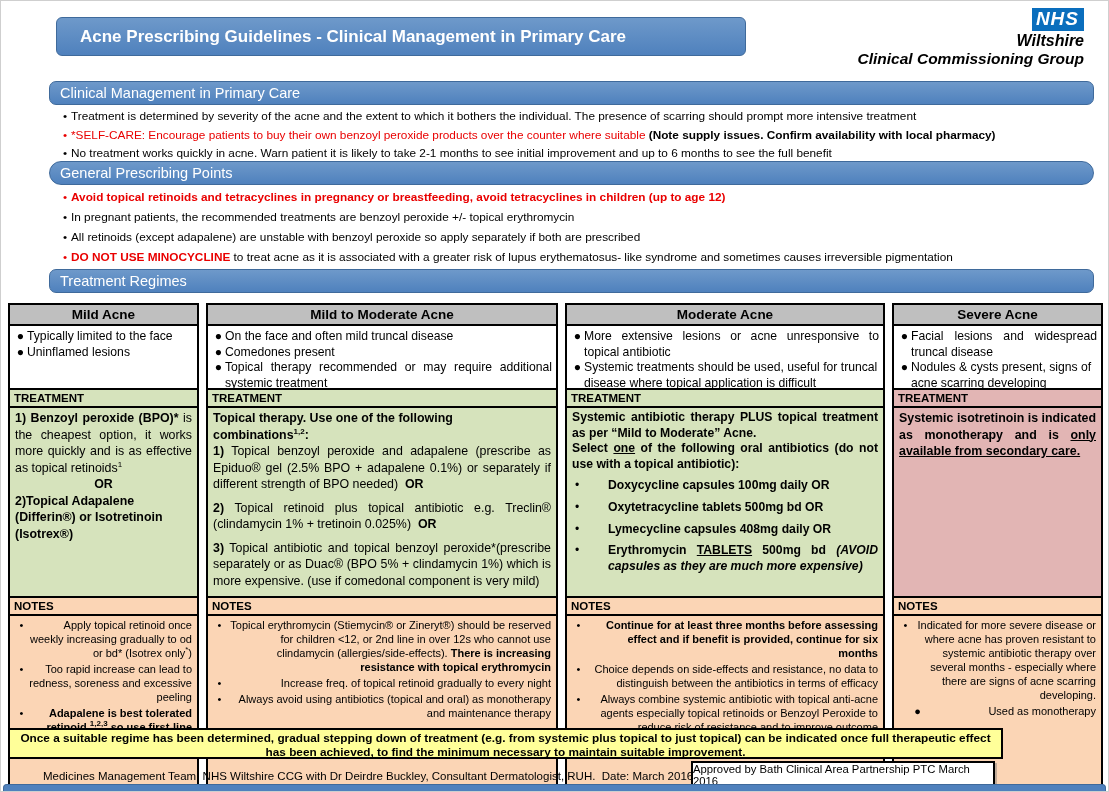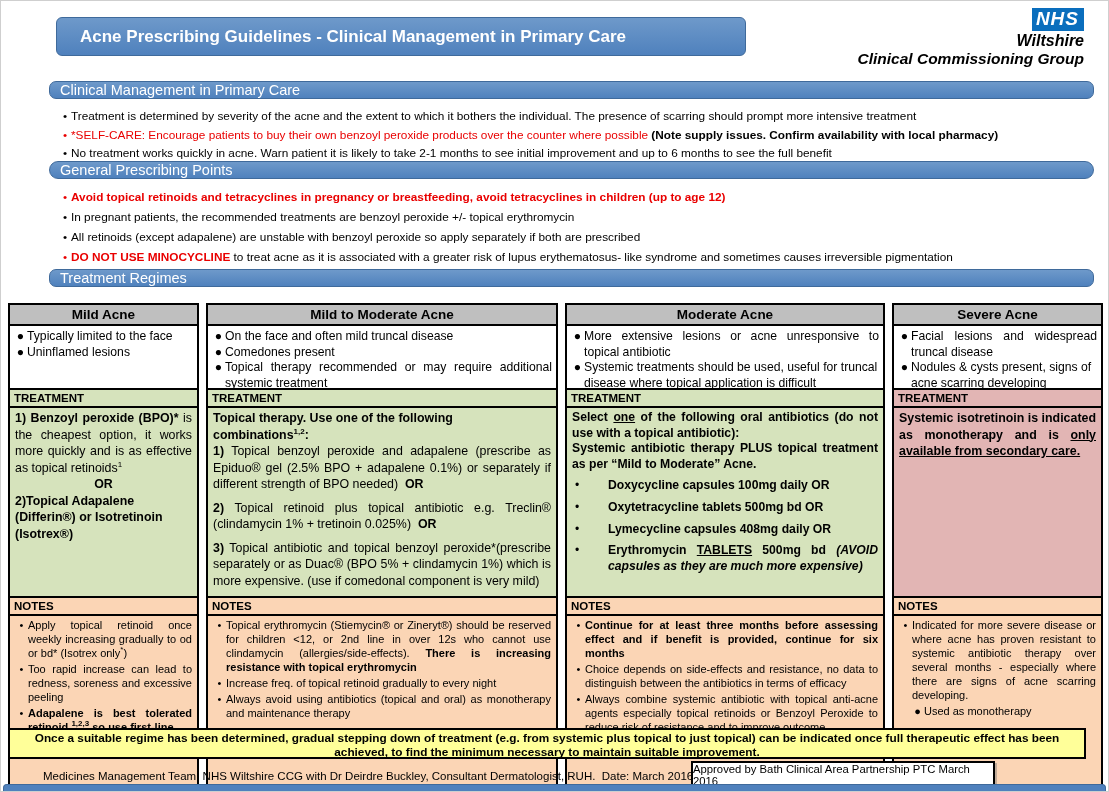--- a/index.html
+++ b/index.html
@@ -13,21 +13,21 @@
     background:linear-gradient(#6e99ca,#4f81bd); border:1px solid #3f6a9b; border-radius:6px;
     color:#fff; font-weight:bold; font-size:17px; display:flex; align-items:center;
     padding-left:23px; }
   .logo { position:absolute; right:24px; top:7px; text-align:right; line-height:1.15; }
   .nhs-box { display:inline-block; background:#0a6ebd; color:#fff; font-weight:bold;
     font-style:italic; font-size:19px; padding:0 5px 1px 4px; letter-spacing:1px; }
   .logo-l1 { font-weight:bold; font-style:italic; font-size:16px; margin-top:1px; }
   .logo-l2 { font-weight:bold; font-style:italic; font-size:15.5px; }
 
   
-  .section-bar { position:absolute; left:48px; width:1045px; height:18px;
+  .section-bar { position:absolute; left:48px; width:1045px; height:24px;
     background:linear-gradient(#6e99ca,#4f81bd); border:1px solid #3f6a9b; border-radius:7px;
     color:#fff; font-size:14.5px; display:flex; align-items:center; padding-left:10px; }
 
   
   .bullets { position:absolute; left:62px; width:1020px; font-size:11.8px; }
   .bline { display:flex; margin-bottom:5px; line-height:1.15; }
   .bline .bm { flex:0 0 8px; }
   .bullets2 .bline { margin-bottom:6.5px; }
 
   .red { color:#e90000; }
@@ -57,25 +57,25 @@
   .bg-peach { background:#fbd5b5; }
   .bg-pink  { background:#e2b5b4; }
 
   .t-body p { margin:0 0 7px 0; }
   .t-body .tight { margin:0; }
   .drug { display:flex; margin:6px 0; font-weight:bold; }
   .drug .m { flex:0 0 36px; padding-left:3px; font-weight:normal; }
   .drug .tx { flex:1; }
   .note-li { display:flex; margin-bottom:2px; }
   .note-li .m { flex:0 0 13px; text-align:center; }
-  .note-li .tx { flex:1; }
+  .note-li .tx { flex:1;text-align:right; }
   .indent2 { padding-left:12px; }
 
   
-  .stepdown { position:absolute; left:7px; top:727px; width:1078px; height:31px;
+  .stepdown { position:absolute; left:7px; top:727px; width:995px; height:31px;
     background:#ffff99; border:2px solid #000; font-weight:bold; font-size:11.8px;
     text-align:center; padding:1px 10px; line-height:1.2; }
 
   
   .credit { position:absolute; left:42px; top:769px; font-size:11.5px; }
   .approval { position:absolute; left:690px; top:760px; width:304px; height:27px;
     border:2px solid #000; background:#fff; display:flex; align-items:center;
     justify-content:center; font-size:11.3px; box-shadow:2px 2px 0 rgba(120,120,120,.45); }
   .bottom-strip { position:absolute; left:2px; right:2px; bottom:0; height:7px;
     background:#4f81bd; border:1px solid #3f6a9b; border-bottom:none; border-radius:4px 4px 0 0; }
@@ -98,21 +98,21 @@
   <div class="section-bar" style="top:80px;">
     <span>Clinical Management in Primary Care</span>
   </div>
   <div class="bullets bullets1" style="top:109px;">
     <div class="bline">
       <span class="bm">•</span>
       <span>Treatment is determined by severity of the acne and the extent to which it bothers the individual. The presence of scarring should prompt more intensive treatment</span>
     </div>
     <div class="bline">
       <span class="bm red">•</span>
-      <span><span class="red">*SELF-CARE: Encourage patients to buy their own benzoyl peroxide products over the counter where possible </span><span class="bold"> (Note supply issues. Confirm availability with local pharmacy)</span></span>
+      <span><span class="red">*SELF-CARE: Encourage patients to buy their own benzoyl peroxide products over the counter where suitable </span><span class="bold"> (Note supply issues. Confirm availability with local pharmacy)</span></span>
     </div>
     <div class="bline">
       <span class="bm">•</span>
       <span>No treatment works quickly in acne. Warn patient it is likely to take 2-1 months to see initial improvement and up to 6 months to see the full benefit</span>
     </div>
   </div>
 
   <div class="section-bar" style="top:160px;border-radius:12px;">
     <span>General Prescribing Points</span>
   </div>
@@ -228,22 +228,22 @@
             <span class="m">●</span>
             <span class="tx">More extensive lesions or acne unresponsive to topical antibiotic</span>
           </div>
         <div class="li">
             <span class="m">●</span>
             <span class="tx">Systemic treatments should be used, useful for truncal disease where topical application is difficult</span>
           </div>
       </div>
       <div class="row-label bg-green">TREATMENT</div>
       <div class="t-body bg-green" style="font-size:12.2px; line-height:1.28;">
+        <div class="bold just">Systemic antibiotic therapy PLUS topical treatment as per “Mild to Moderate” Acne.</div>
         <div class="bold just"><span>Select </span><span class="u">one</span><span> of the following oral antibiotics (do not use with a topical antibiotic):</span></div>
-        <div class="bold just">Systemic antibiotic therapy PLUS topical treatment as per “Mild to Moderate” Acne.</div>
         <div class="drug">
             <span class="m">•</span>
             <span class="tx">Doxycycline capsules 100mg daily OR</span>
           </div>
         <div class="drug">
             <span class="m">•</span>
             <span class="tx">Oxytetracycline tablets 500mg bd OR</span>
           </div>
         <div class="drug">
             <span class="m">•</span>

